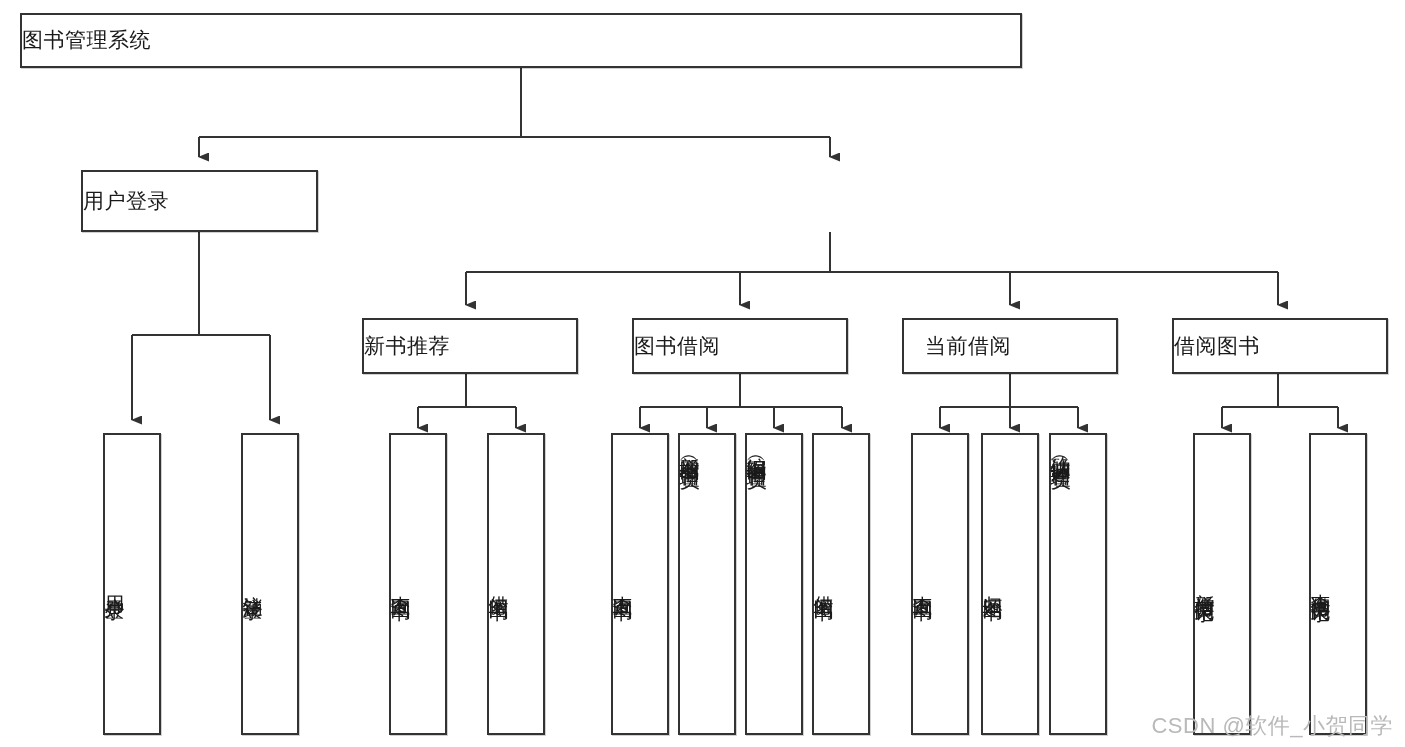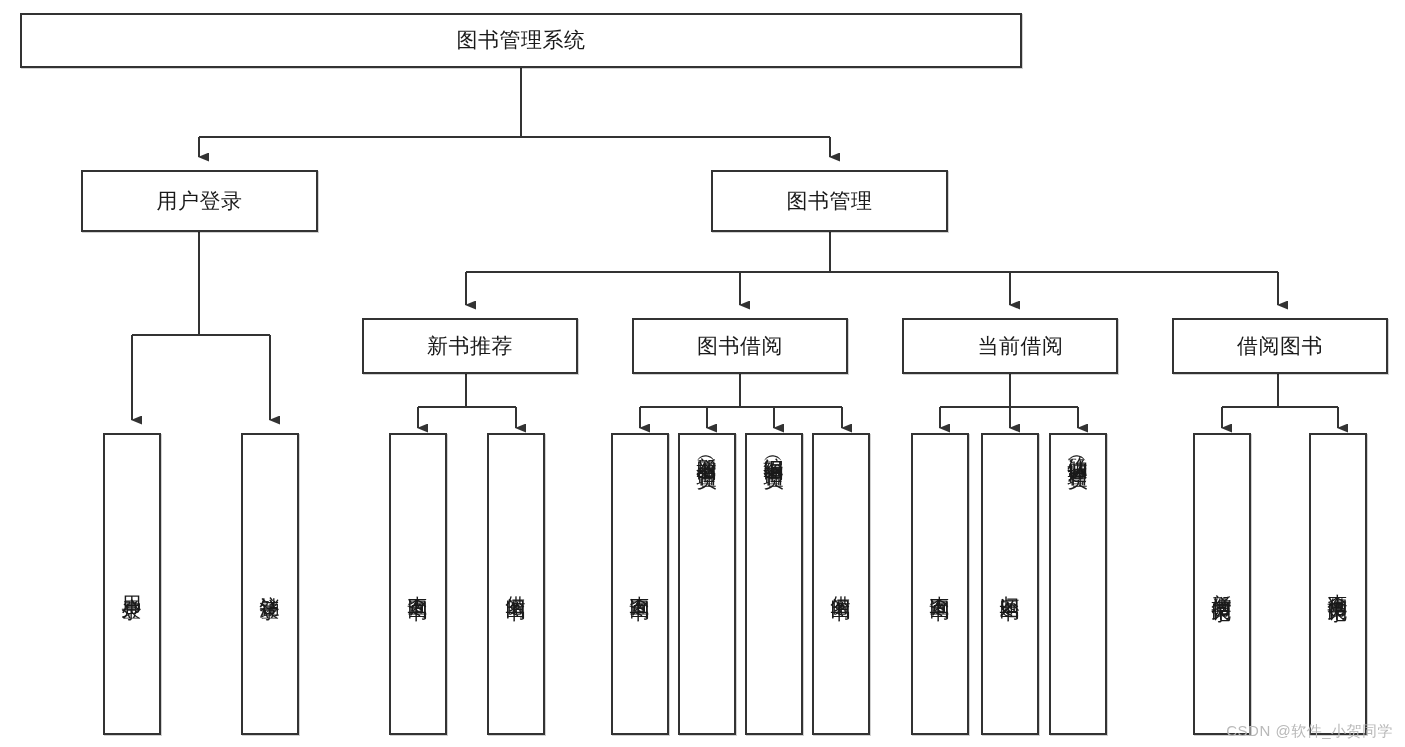--- a/index.html
+++ b/index.html
@@ -24,21 +24,20 @@
     width: 1405px;
     height: 747px;
   }
   .node-box {
     position: absolute;
     box-sizing: border-box;
     border: 2px solid #333333;
     background: #ffffff;
     display: flex;
     align-items: center;
-    justify-content: center;
     box-shadow: 1px 1px 0 rgba(0,0,0,0.18);
   }
   .node-label {
     color: #1a1a1a;
     font-size: 21px;
     line-height: 1.18;
     letter-spacing: 0.5px;
     white-space: nowrap;
     text-align: center;
   }
@@ -56,21 +55,21 @@
   }
   .node-box.vertical.centered {
     align-items: center;
     padding-top: 0;
   }
   #watermark {
     position: absolute;
     right: 12px;
     bottom: 6px;
     color: #b9b9b9;
-    font-size: 15px;
+    font-size: 22px;
     letter-spacing: 0.5px;
     white-space: nowrap;
     pointer-events: none;
   }
 </style>
 </head>
 <body>
 
 <div id="diagram-root">
 
@@ -126,23 +125,20 @@
   </svg>
 
   <div class="node-box" style="left:20px; top:13px; width:1002px; height:55px;">
     <span class="node-label">图书管理系统</span>
   </div>
 
   <div class="node-box" style="left:81px; top:170px; width:237px; height:62px;">
     <span class="node-label">用户登录</span>
   </div>
 
-  <div class="node-box" style="left:711px; top:170px; width:237px; height:62px;">
-    <span class="node-label">图书管理</span>
-  </div>
 
   <div class="node-box" style="left:632px; top:318px; width:216px; height:56px;">
     <span class="node-label">图书借阅</span>
   </div>
 
   <div class="node-box" style="left:362px; top:318px; width:216px; height:56px;">
     <span class="node-label">新书推荐</span>
   </div>
 
   <div class="node-box" style="left:902px; top:318px; width:216px; height:56px;padding-left:21px;">

